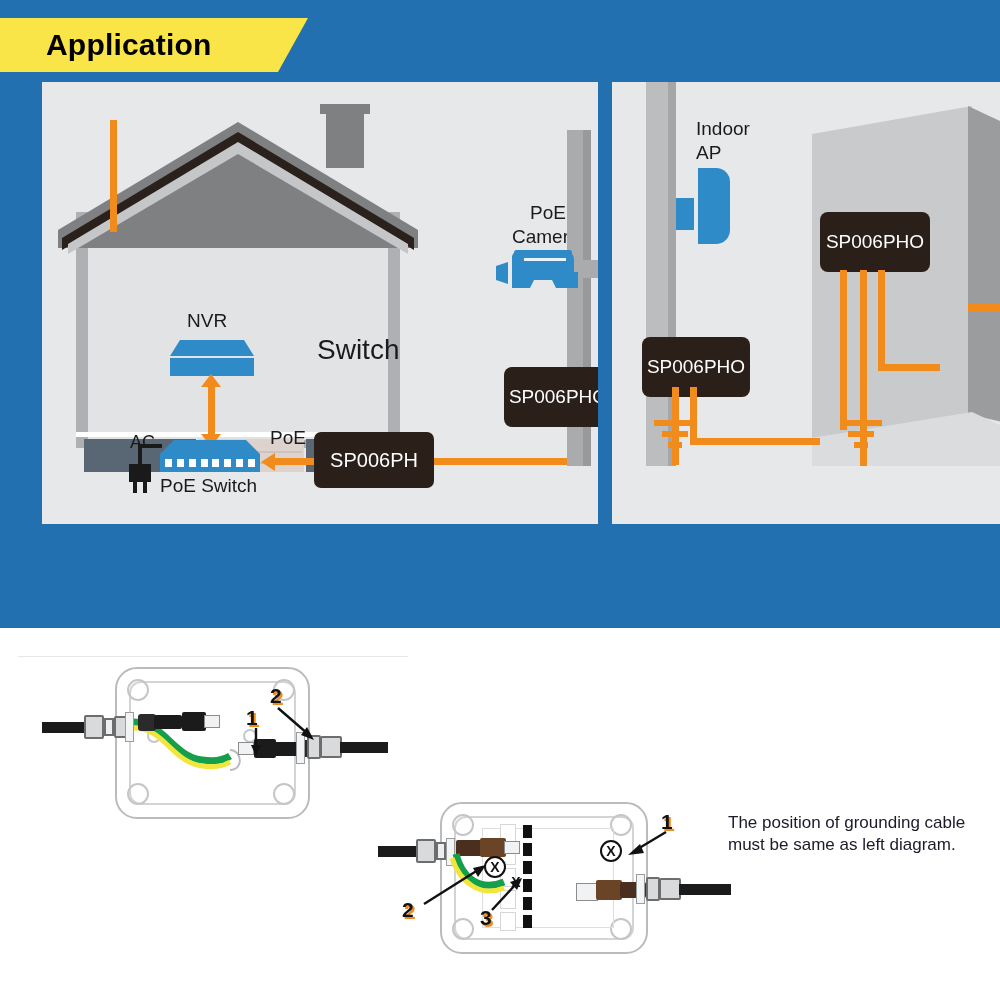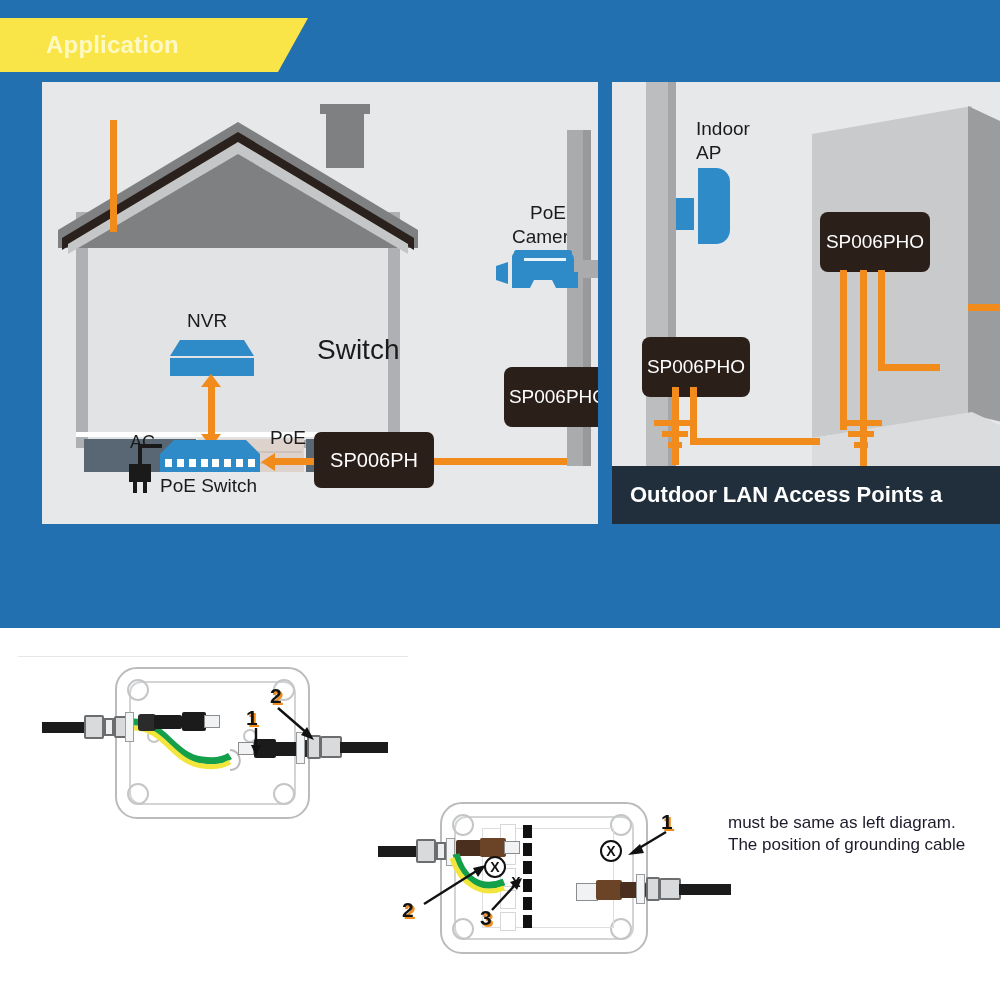--- a/index.html
+++ b/index.html
@@ -21,21 +21,21 @@
   #app-ribbon {
     position:absolute; left:0; top:18px; width:308px; height:54px;
   }
   #app-ribbon .ribbon-body {
     position:absolute; left:0; top:0; width:308px; height:54px;
     background:#f9e547;
     clip-path: polygon(0 0, 308px 0, 278px 54px, 0 54px);
   }
   #app-ribbon .ribbon-label {
     position:absolute; left:46px; top:0; height:48px; line-height:54px;
-    font-size:24px; font-weight:bold; color:#fef9c3; letter-spacing:.2px;
+    font-size:30px; font-weight:bold; color:#000000; letter-spacing:.2px;
   }
 
   
   .panel {
     position:absolute; top:82px; height:442px;
     background:#e7e8ea; overflow:hidden;
   }
   #panel-left  { left:42px;  width:556px; }
   #panel-right { left:612px; width:388px; }
 
@@ -488,21 +488,20 @@
           <div class="g2"></div>
           <div class="g3"></div>
       </div>
       <div class="gnd" id="gnd-2">
         <div class="g1"></div>
           <div class="g2"></div>
           <div class="g3"></div>
       </div>
     </div>
 
-    <div class="panel-caption">Outdoor LAN Access Points a</div>
   </div>
 </div>
 
 <div id="bottom-section">
   <div id="hairline"></div>
 </div>
 
 <div class="jbox" id="jbox-1">
   <div class="jbox-outer"></div>
   <div class="jbox-inner"></div>
@@ -628,15 +627,15 @@
   <polygon points="66,3 53,6 58,15" fill="#111"></polygon>
 </svg>
 
 <div class="callout-num" style="left:480px; top:906px;">3</div>
 <svg style="position:absolute; left:488px; top:876px; width:42px; height:40px;">
   <line x1="4" y1="34" x2="28" y2="8" stroke="#111" stroke-width="2.4"></line>
   <polygon points="34,2 22,6 29,14" fill="#111"></polygon>
 </svg>
 
 <div id="note-block">
+  <div class="note-line">The position of grounding cable</div>
   <div class="note-line">must be same as left diagram.</div>
-  <div class="note-line">The position of grounding cable</div>
 </div>
 
 </body></html>

